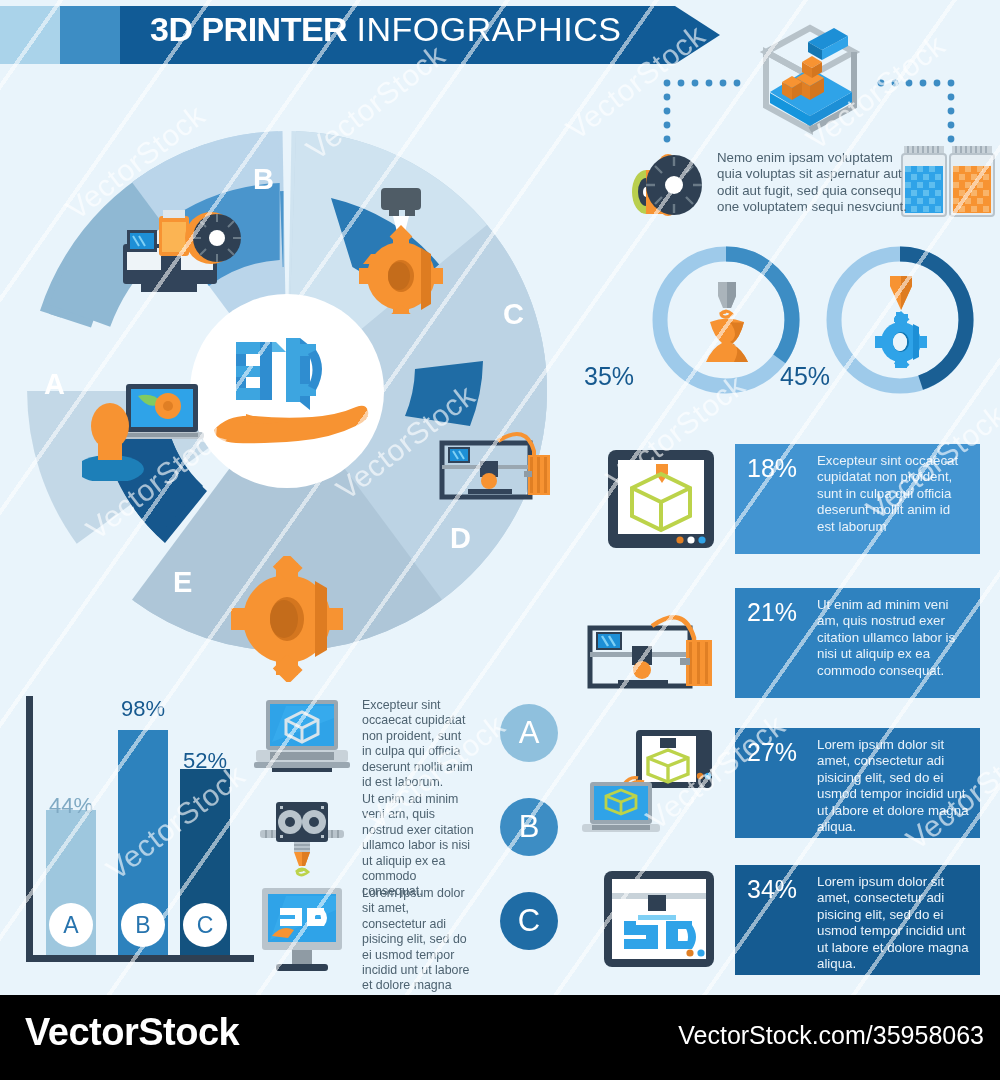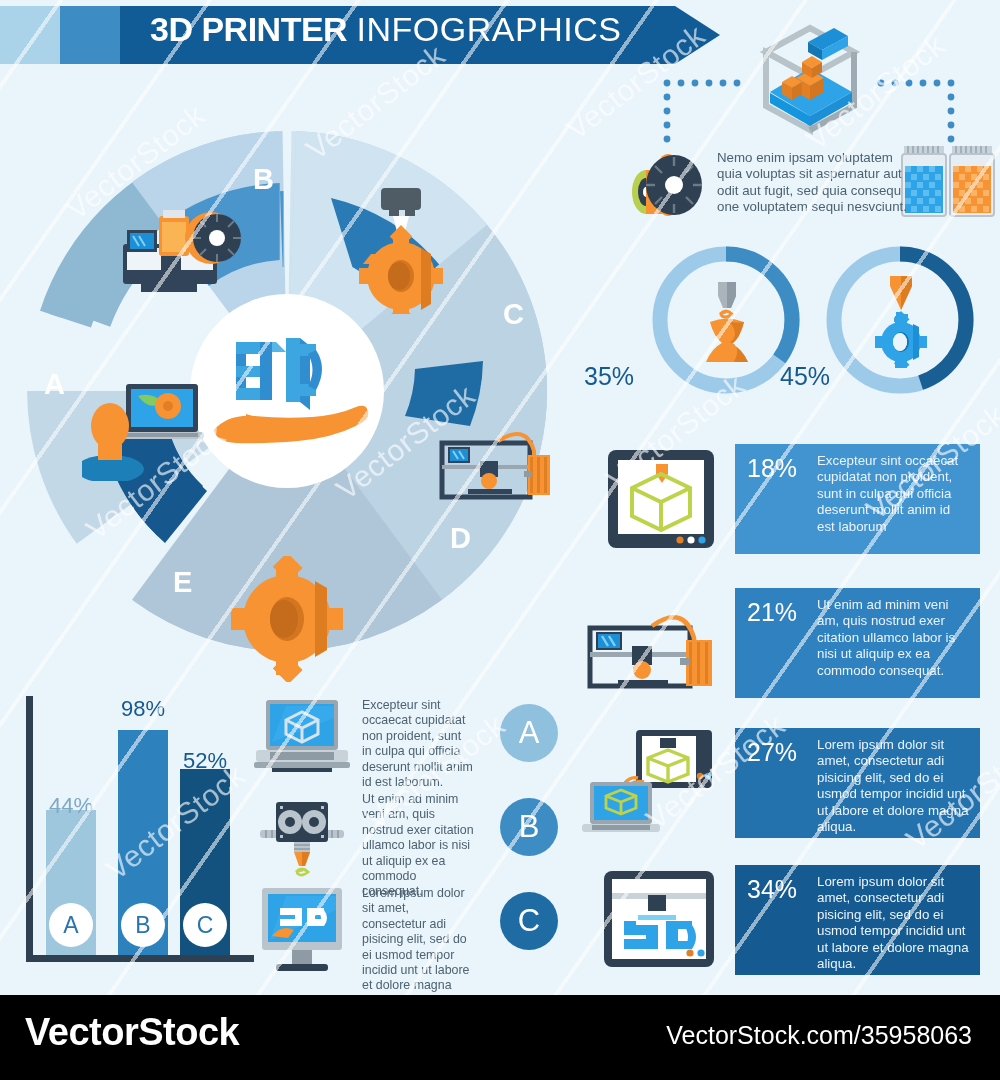--- a/index.html
+++ b/index.html
@@ -81,21 +81,21 @@
   .leg-text{position:absolute;left:110px;top:0;width:112px;color:#4d6270;
       font-size:12.4px;line-height:15.4px;}
   .leg-badge{position:absolute;right:4px;top:6px;width:58px;height:58px;border-radius:50%;
       color:#fff;font-size:31px;text-align:center;line-height:58px;}
   .leg-ico{position:absolute;left:0;top:0;width:100px;height:90px;}
 
   
   .footer{position:absolute;left:0;bottom:0;width:1000px;height:85px;background:#000;z-index:60;}
   .footer .brand{position:absolute;left:25px;top:16px;color:#fff;font-size:38px;
       font-weight:bold;letter-spacing:-.5px;}
-  .footer .url{position:absolute;right:28px;top:26px;color:#fff;font-size:25px;}
+  .footer .url{position:absolute;right:16px;top:26px;color:#fff;font-size:25px;}
 </style>
 </head>
 <body>
 
 <div class="header">
   <div class="chev c1"></div>
   <div class="chev c2"></div>
   <div class="chev c3"></div>
 </div>
 <div class="header-title">

